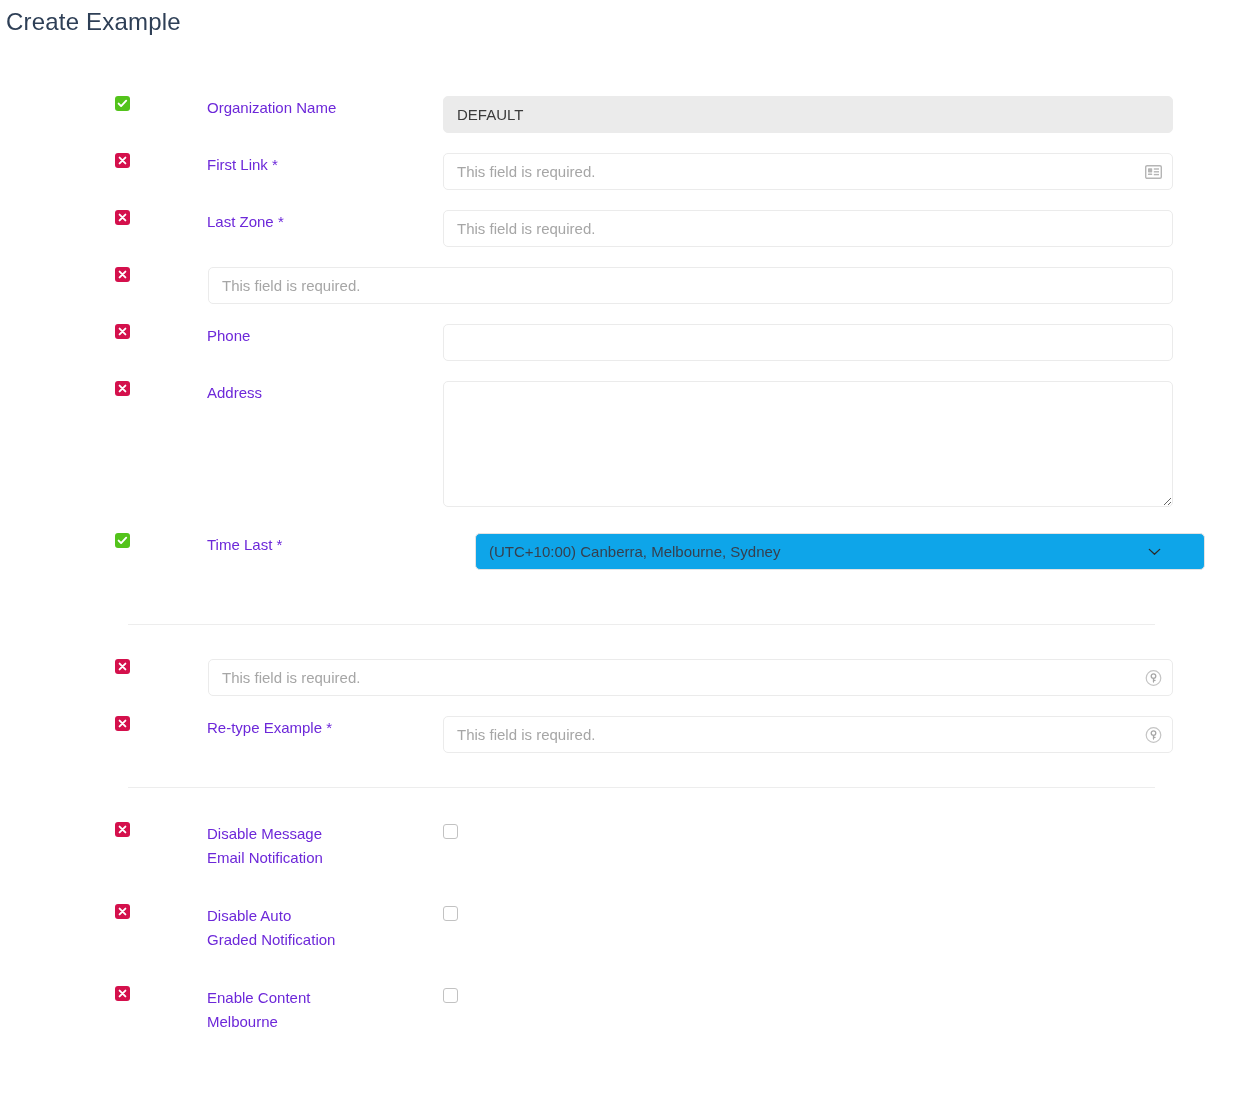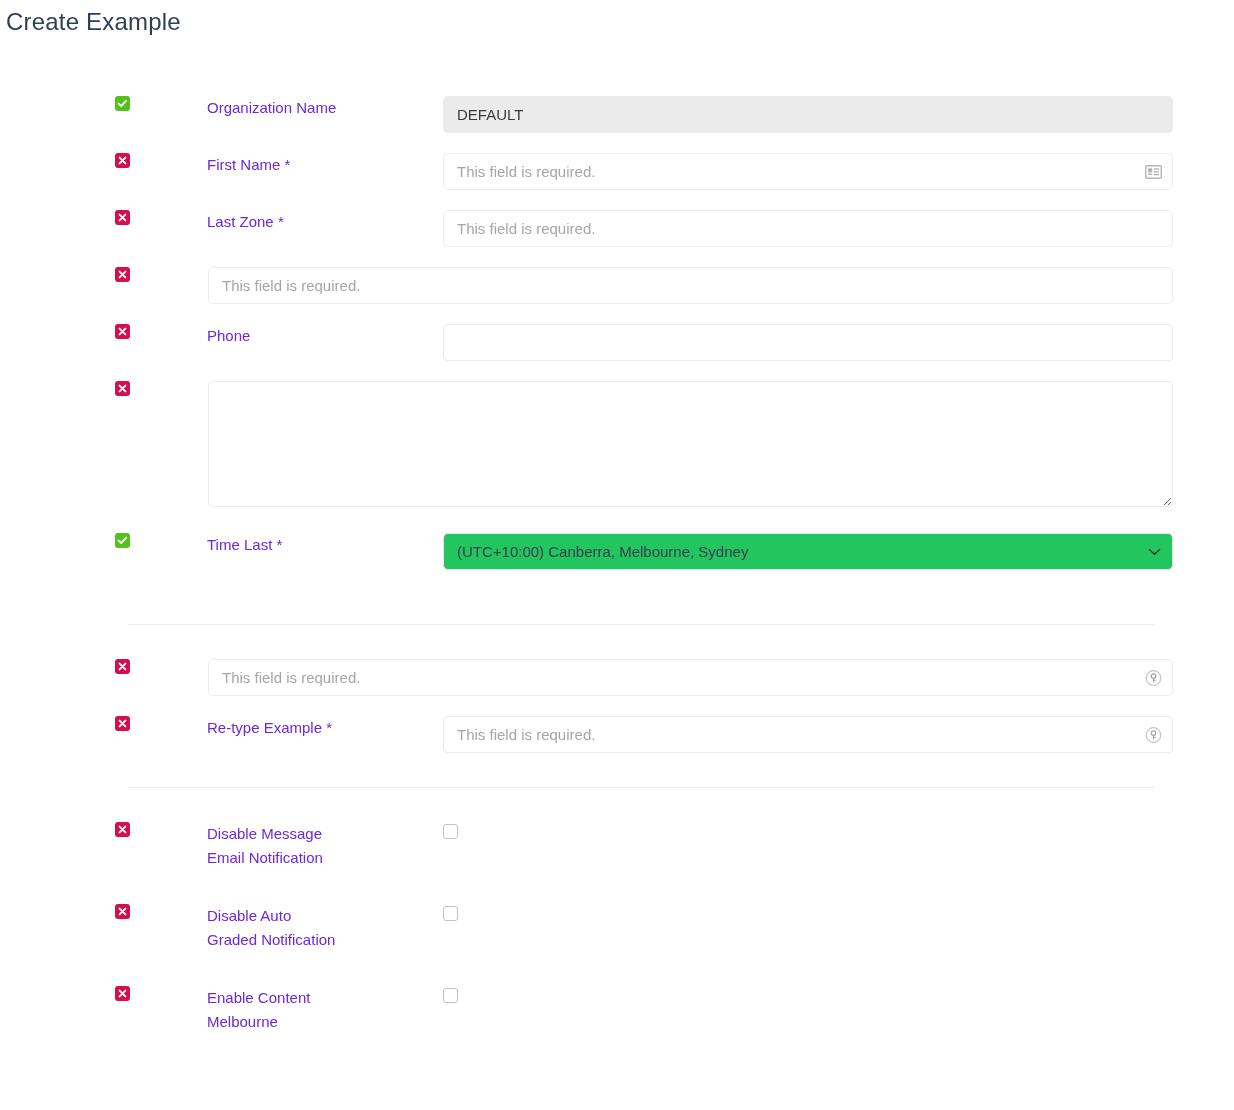--- a/index.html
+++ b/index.html
@@ -105,22 +105,23 @@
   textarea.field {
     height: 126px;
     padding: 9px 13px;
     resize: vertical;
     line-height: 20px;
   }
 
   select.field {
     appearance: none;
     -webkit-appearance: none;
-    background: #22c55e;
+    background: #0ea5e9;
     border-color: #e3e3e3;
+    margin-left: 32px;
   }
   .select-wrap { position: relative; width: 100%; }
   .select-chevron {
     position: absolute;
     right: 12px; top: 50%;
     transform: translateY(-50%);
     pointer-events: none;
     line-height: 0;
   }
 
@@ -177,21 +178,21 @@
   <div class="spacer-20"></div>
 
   <div class="row">
     <div class="status-cell">
       <span class="status-icon status-err">
         <svg width="11" height="11" viewBox="0 0 11 11">
             <path d="M2.6 2.6 L8.4 8.4 M8.4 2.6 L2.6 8.4" stroke="#ffffff" stroke-width="1.9" stroke-linecap="round"></path>
           </svg>
       </span>
     </div>
-    <div class="label-cell">First Name *</div>
+    <div class="label-cell">First Link *</div>
     <div class="control-cell">
       <div class="field-wrap">
         <input class="field" type="text" placeholder="This field is required." style="">
         <span class="field-adorn">
           <svg width="17" height="14" viewBox="0 0 17 14">
             <rect x="0.7" y="0.7" width="15.6" height="12.6" rx="1.4" fill="none" stroke="#b5b5b5" stroke-width="1.4"></rect>
             <rect x="3" y="3.2" width="4.2" height="4.2" rx="0.6" fill="#b5b5b5"></rect>
             <rect x="3" y="8.6" width="4.2" height="1.5" rx="0.5" fill="#b5b5b5"></rect>
             <rect x="8.8" y="3.3" width="5.2" height="1.4" fill="#b5b5b5"></rect>
             <rect x="8.8" y="6.1" width="5.2" height="1.4" fill="#b5b5b5"></rect>
@@ -258,20 +259,21 @@
   <div class="spacer-20"></div>
 
   <div class="row">
     <div class="status-cell">
       <span class="status-icon status-err">
         <svg width="11" height="11" viewBox="0 0 11 11">
             <path d="M2.6 2.6 L8.4 8.4 M8.4 2.6 L2.6 8.4" stroke="#ffffff" stroke-width="1.9" stroke-linecap="round"></path>
           </svg>
       </span>
     </div>
+    <div class="label-cell">Address</div>
     <div class="control-cell">
       <div class="field-wrap">
         <textarea class="field" placeholder="" style=""></textarea>
       </div>
     </div>
   </div>
 
   <div class="spacer-26"></div>
 
   <div class="row">

